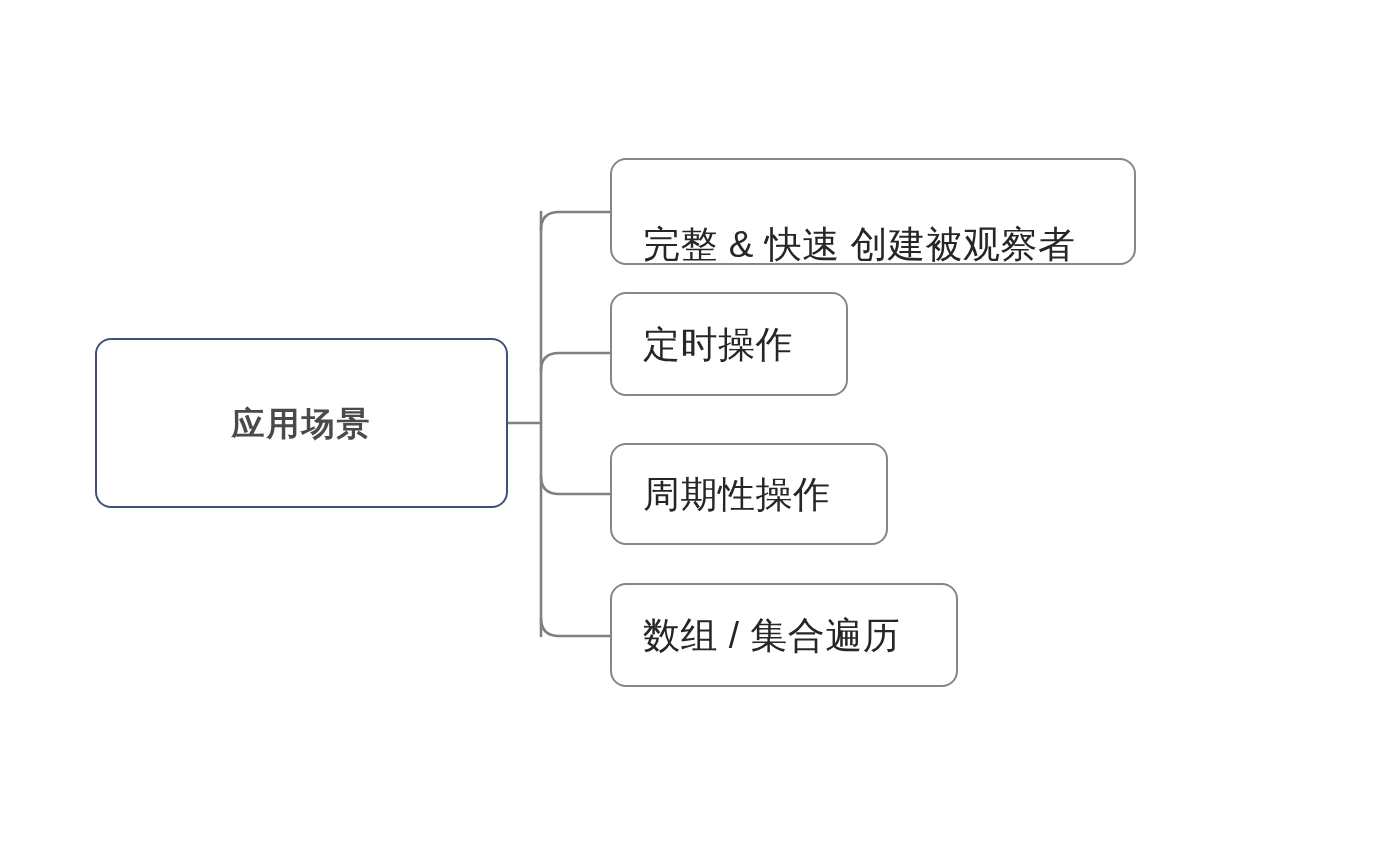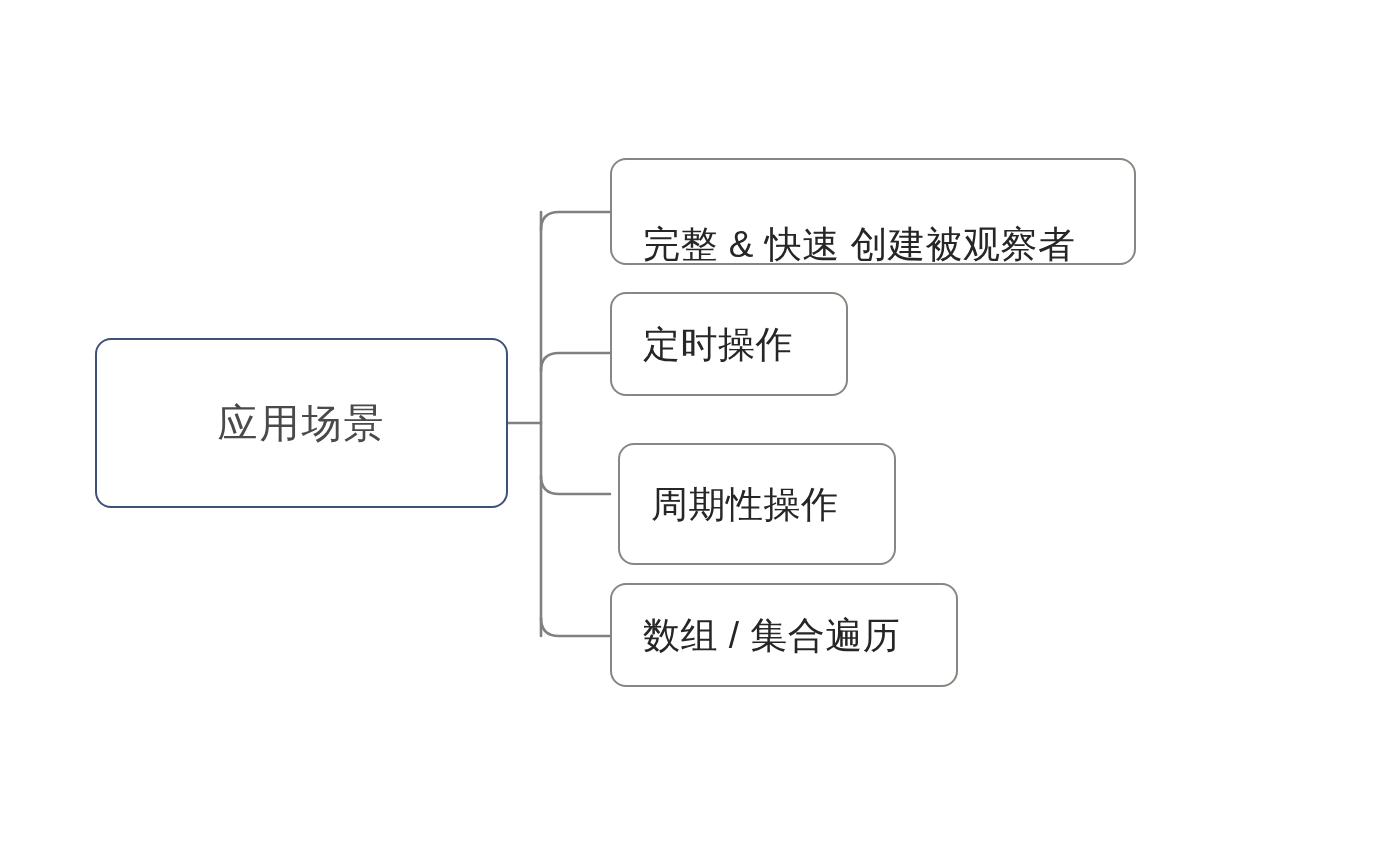--- a/index.html
+++ b/index.html
@@ -50,22 +50,22 @@
     border: 2.4px solid #8a8580;
     justify-content: flex-start;
   }
 
   .node-label {
     white-space: nowrap;
     line-height: 1;
   }
 
   .node-root .node-label {
-    font-size: 40px;
-    font-weight: normal;
+    font-size: 33px;
+    font-weight: bold;
     color: #4a4a4a;
     letter-spacing: 2px;
   }
 
   .node-child .node-label {
     font-size: 37px;
     font-weight: normal;
     color: #262626;
     padding-left: 31px;
     letter-spacing: 0.5px;
@@ -92,21 +92,21 @@
   </div>
 
   <div class="node node-child" id="node-child-0" style="left: 610px; top: 158px; width: 526px; height: 107px; border-color: rgb(138, 133, 128); align-items: flex-end;">
     <span class="node-label" style="color: rgb(38, 38, 38);">完整 &amp; 快速 创建被观察者</span>
   </div>
 
   <div class="node node-child" id="node-child-1" style="left: 610px; top: 292px; width: 238px; height: 104px; border-color: rgb(138, 133, 128);">
     <span class="node-label" style="color: rgb(38, 38, 38);">定时操作</span>
   </div>
 
-  <div class="node node-child" id="node-child-2" style="left: 610px; top: 443px; width: 278px; height: 122px; border-color: rgb(138, 133, 128); margin-left: 8px;">
+  <div class="node node-child" id="node-child-2" style="left: 610px; top: 443px; width: 278px; height: 102px; border-color: rgb(138, 133, 128);">
     <span class="node-label" style="color: rgb(38, 38, 38);">周期性操作</span>
   </div>
 
   <div class="node node-child" id="node-child-3" style="left: 610px; top: 583px; width: 348px; height: 104px; border-color: rgb(138, 133, 128);">
     <span class="node-label" style="color: rgb(38, 38, 38);">数组 / 集合遍历</span>
   </div>
 
 </div>
 
 </body></html>

